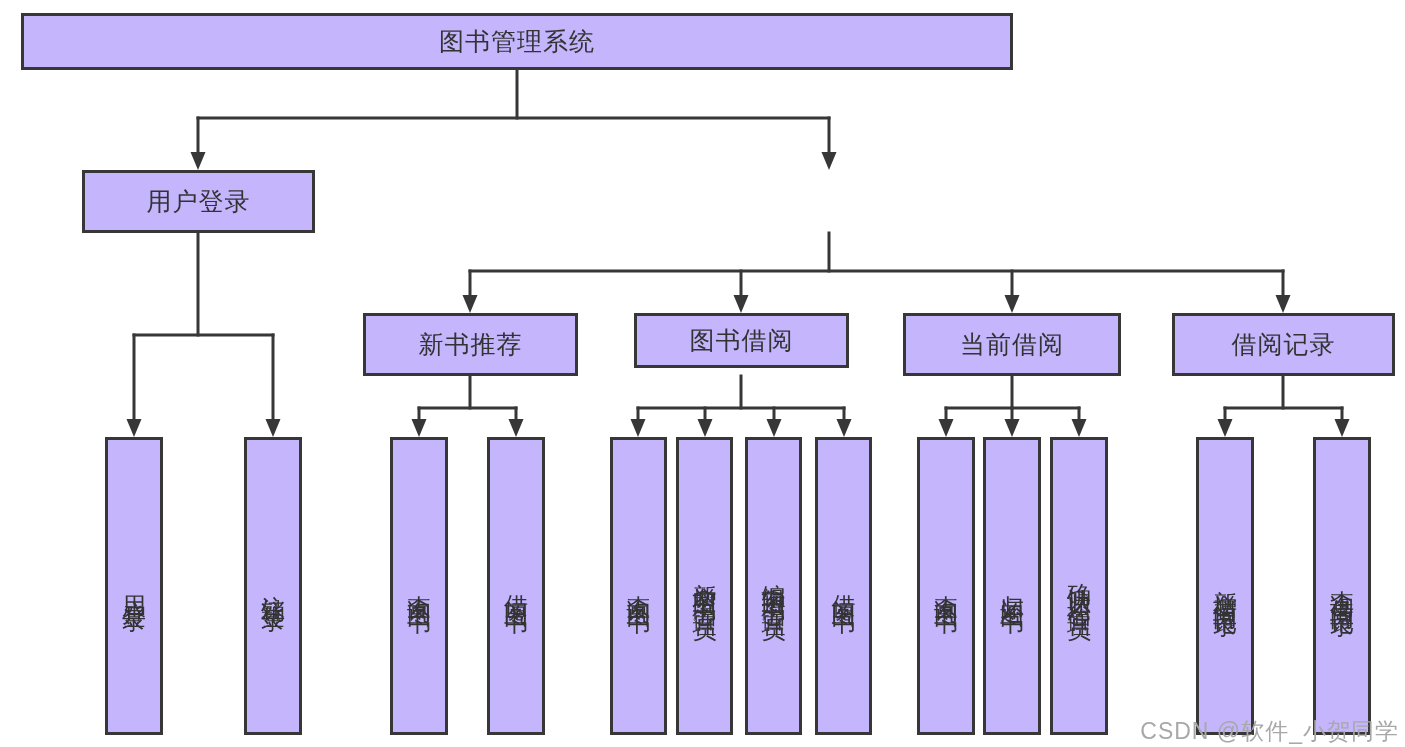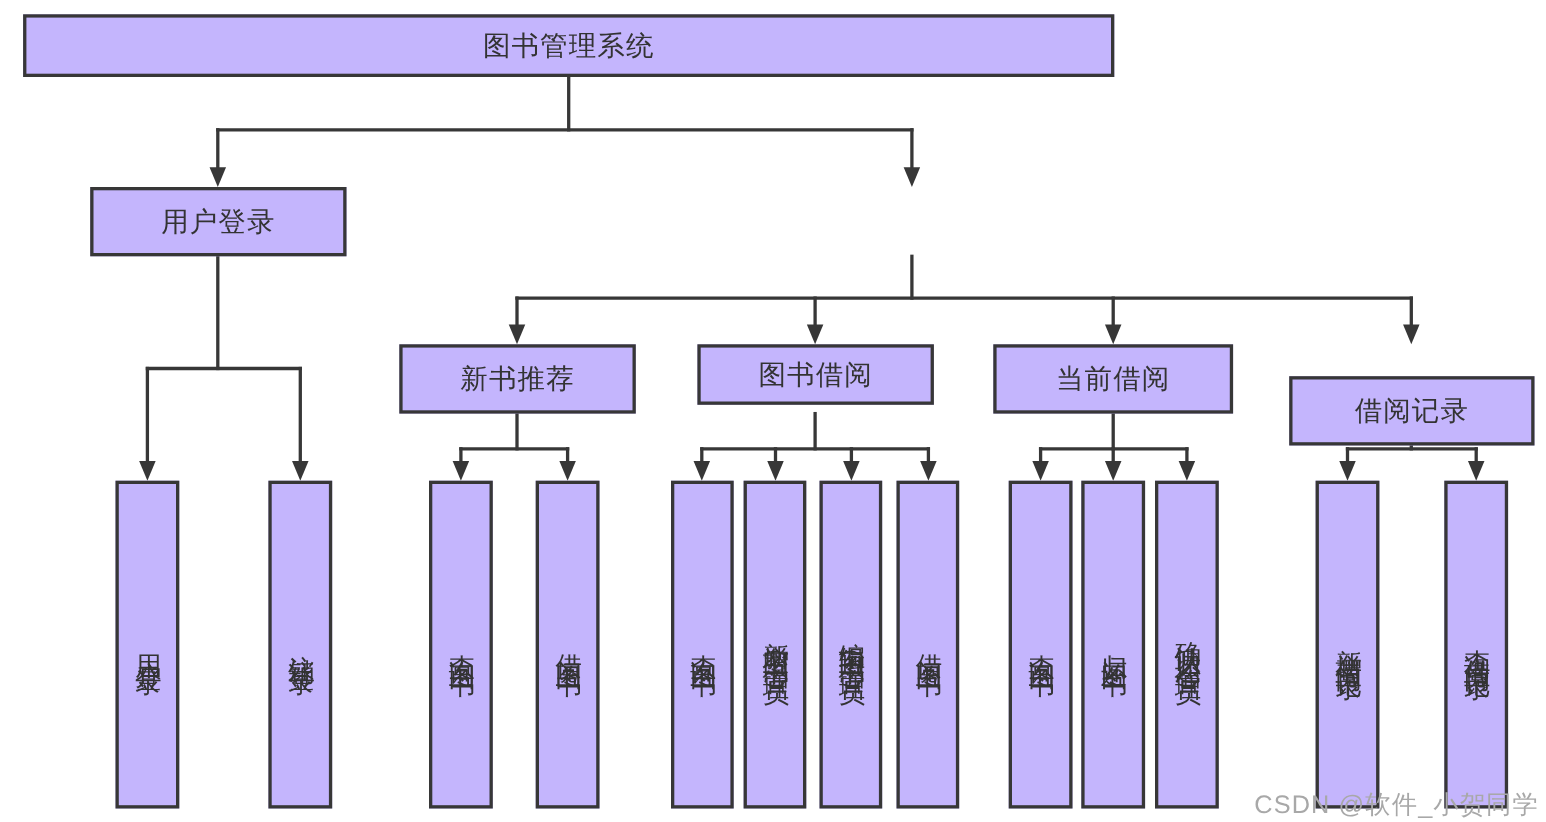--- a/index.html
+++ b/index.html
@@ -120,21 +120,21 @@
     </g>
   </svg>
 
   <div class="box hbox" style="left:21px; top:13px; width:992px; height:57px;">图书管理系统</div>
 
   <div class="box hbox" style="left:82px; top:170px; width:233px; height:63px;">用户登录</div>
 
   <div class="box hbox" style="left:363px; top:313px; width:215px; height:63px;">新书推荐</div>
   <div class="box hbox" style="left:634px; top:313px; width:215px; height:55px;">图书借阅</div>
   <div class="box hbox" style="left:903px; top:313px; width:218px; height:63px;">当前借阅</div>
-  <div class="box hbox" style="left:1172px; top:313px; width:223px; height:63px;margin-top:29px;">借阅记录</div>
+  <div class="box hbox" style="left:1172px; top:313px; width:223px; height:63px;">借阅记录</div>
 
   <div class="box vbox" style="left:105px; top:437px; width:58px; height:298px;">用户登录</div>
   <div class="box vbox" style="left:244px; top:437px; width:58px; height:298px;">注销登录</div>
 
   <div class="box vbox" style="left:390px; top:437px; width:58px; height:298px;">查询图书</div>
   <div class="box vbox" style="left:487px; top:437px; width:58px; height:298px;">借阅图书</div>
 
   <div class="box vbox" style="left:610px; top:437px; width:57px; height:298px;">查询图书</div>
   <div class="box vbox" style="left:676px; top:437px; width:57px; height:298px;">新增图书（管理员）</div>
   <div class="box vbox" style="left:745px; top:437px; width:57px; height:298px;">编辑图书（管理员）</div>

